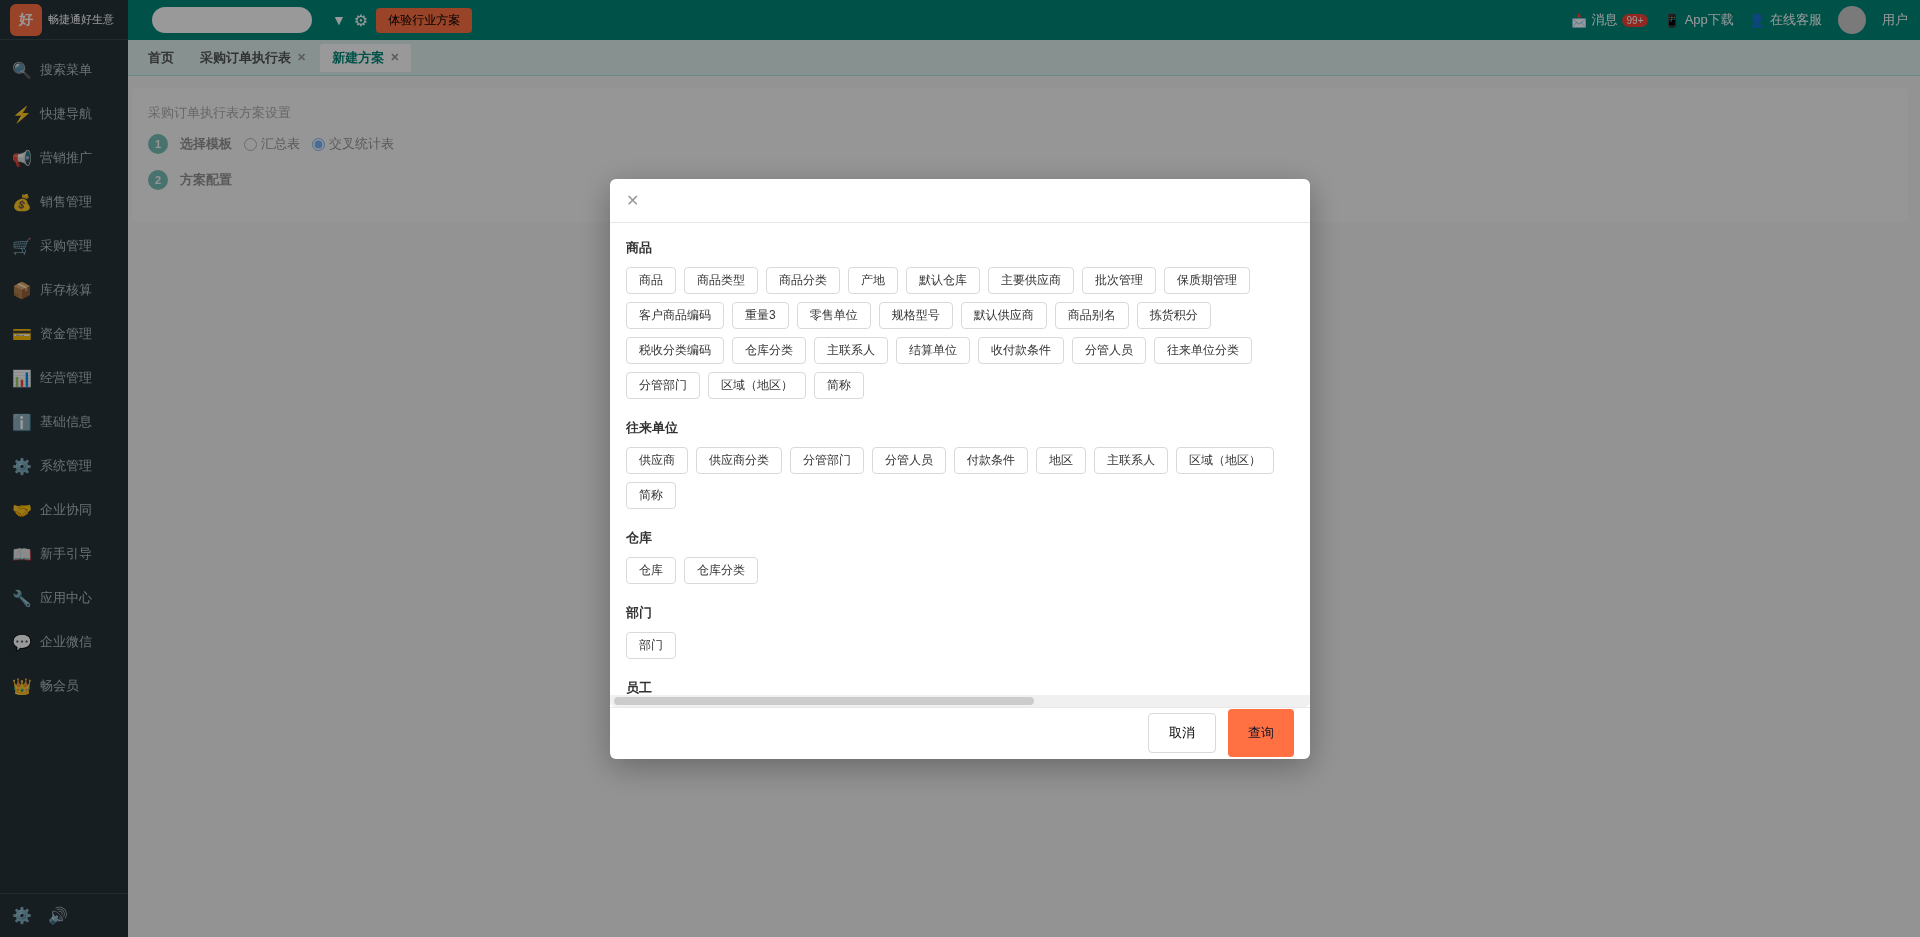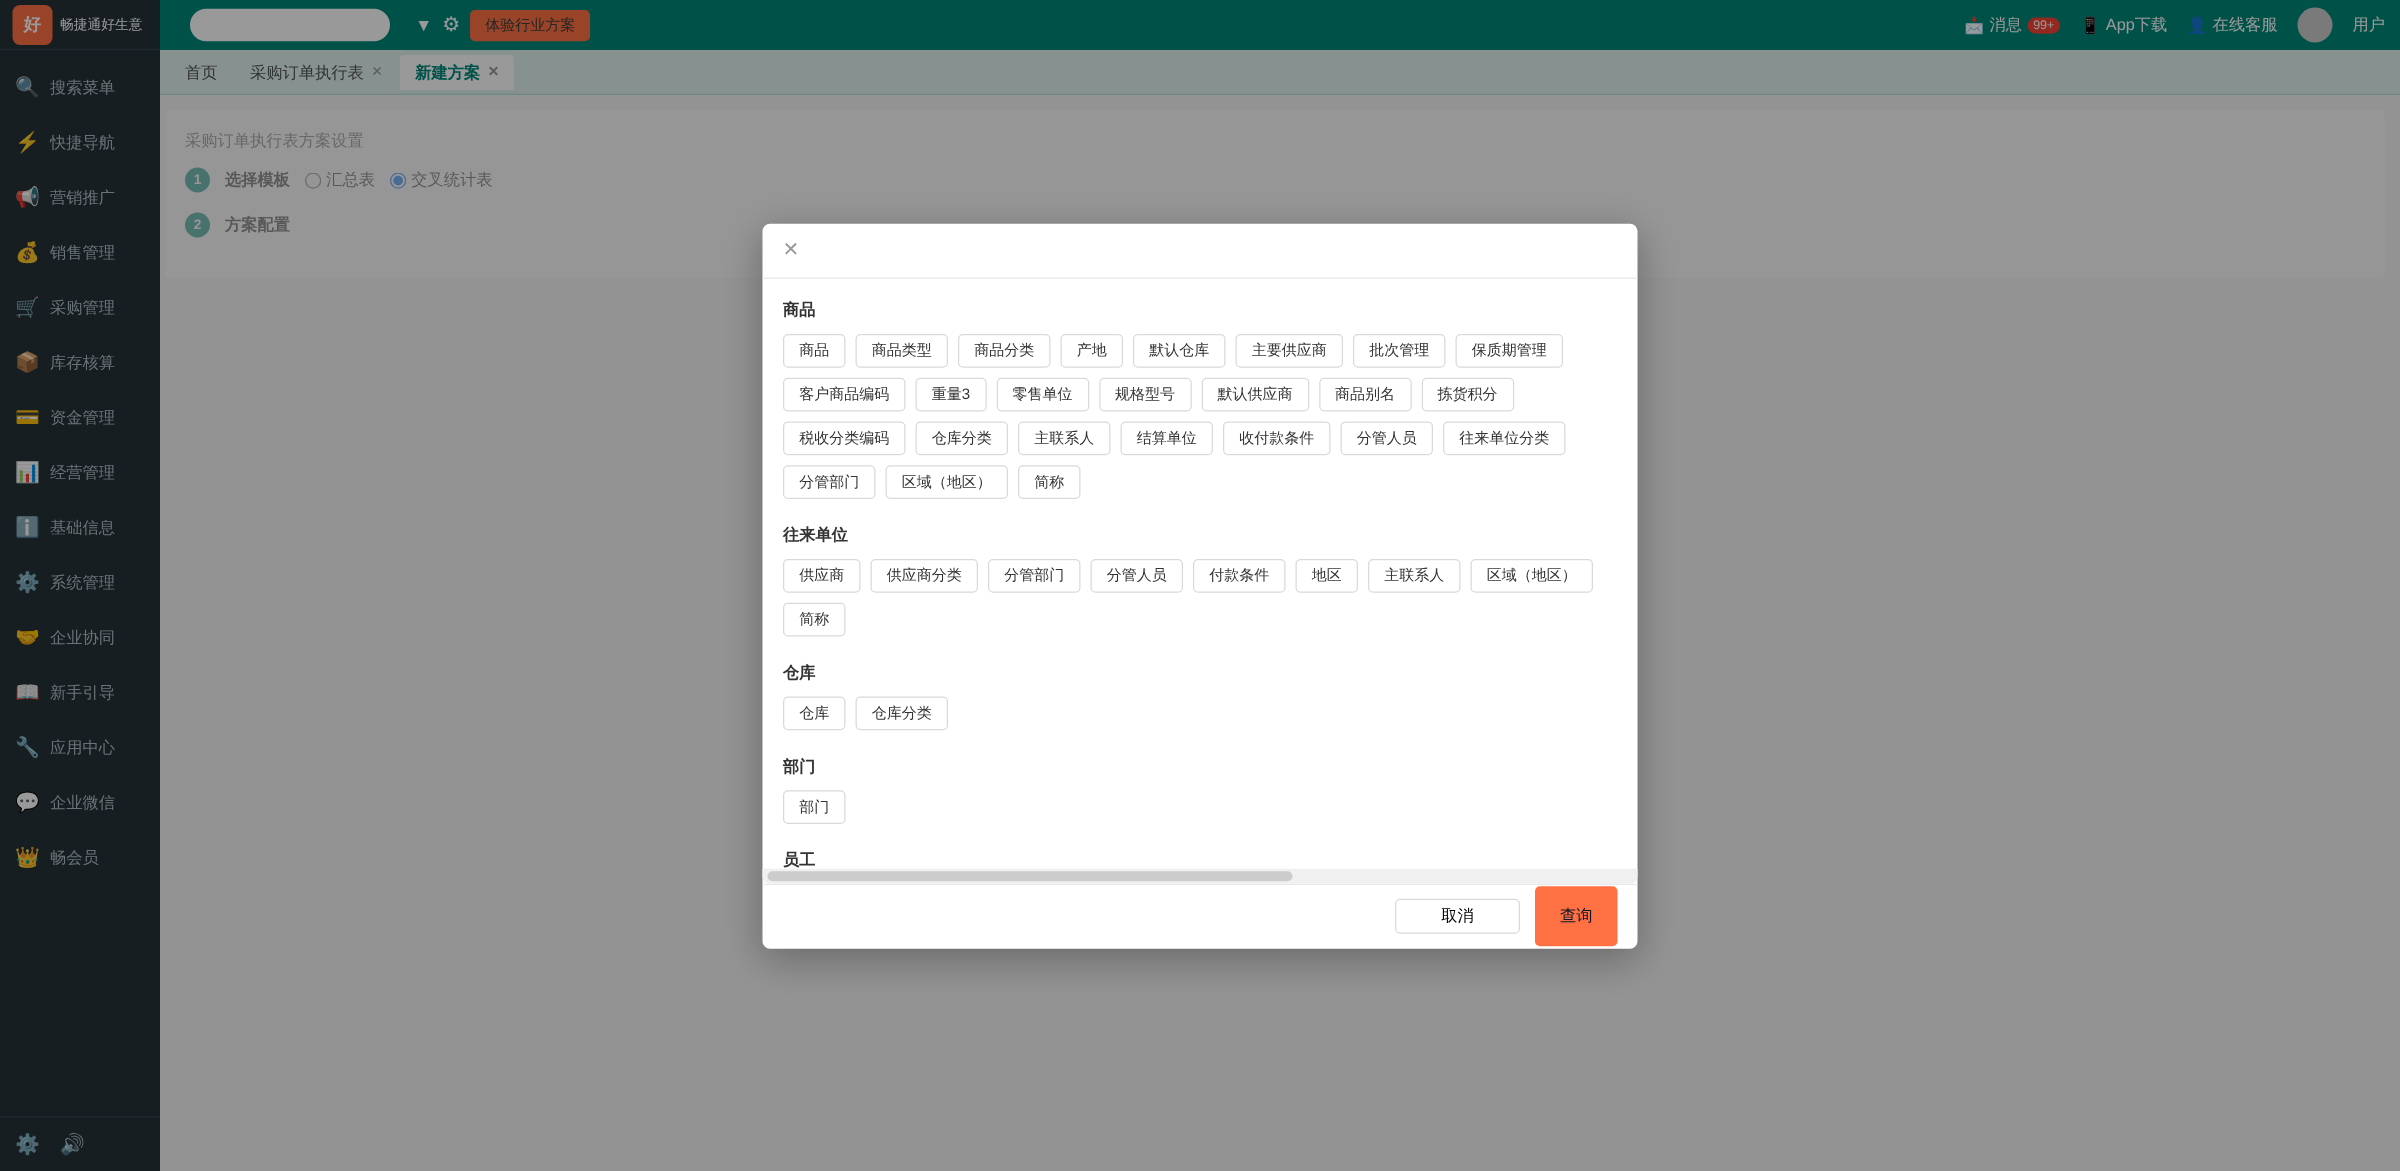--- a/index.html
+++ b/index.html
@@ -29,21 +29,21 @@
       flex: 1;
       max-width: 200px;
       margin: 0 12px;
     }
 
     .top-bar-actions {
       display: flex; align-items: center; gap: 16px; margin-left: auto;
     }
     .top-bar-btn {
       background: #ff7043;
-      color: #404040;
+      color: #000000;
       border: none;
       border-radius: 4px;
       padding: 4px 12px;
       cursor: pointer;
       font-size: 12px;
     }
     .top-bar-icon {
       color: white; font-size: 13px; cursor: pointer; display: flex; align-items: center; gap: 4px;
     }
     .badge {
@@ -70,20 +70,21 @@
     .tab {
       height: 28px;
       padding: 0 12px;
       display: flex; align-items: center;
       cursor: pointer;
       font-size: 13px;
       color: #555;
       border-radius: 3px 3px 0 0;
       margin-right: 2px;
       gap: 6px;
+      font-weight: bold;
     }
     .tab.active {
       background: white;
       color: #00897b;
       font-weight: bold;
     }
     .tab-close { font-size: 11px; color: #999; cursor: pointer; }
 
     
     .sidebar {
@@ -211,21 +212,21 @@
       background: white;
     }
 
     
     .modal-body::-webkit-scrollbar { width: 6px; }
     .modal-body::-webkit-scrollbar-track { background: #f1f1f1; }
     .modal-body::-webkit-scrollbar-thumb { background: #ccc; border-radius: 3px; }
 
     
     .btn-cancel {
-      height: 28px; padding: 0 36px;
+      height: 40px; padding: 0 20px;
       border: 1px solid #d9d9d9;
       border-radius: 4px;
       background: white;
       cursor: pointer;
       font-size: 13px;
     }
     .btn-confirm {
       height: 48px; padding: 0 20px;
       border: none;
       border-radius: 4px;

